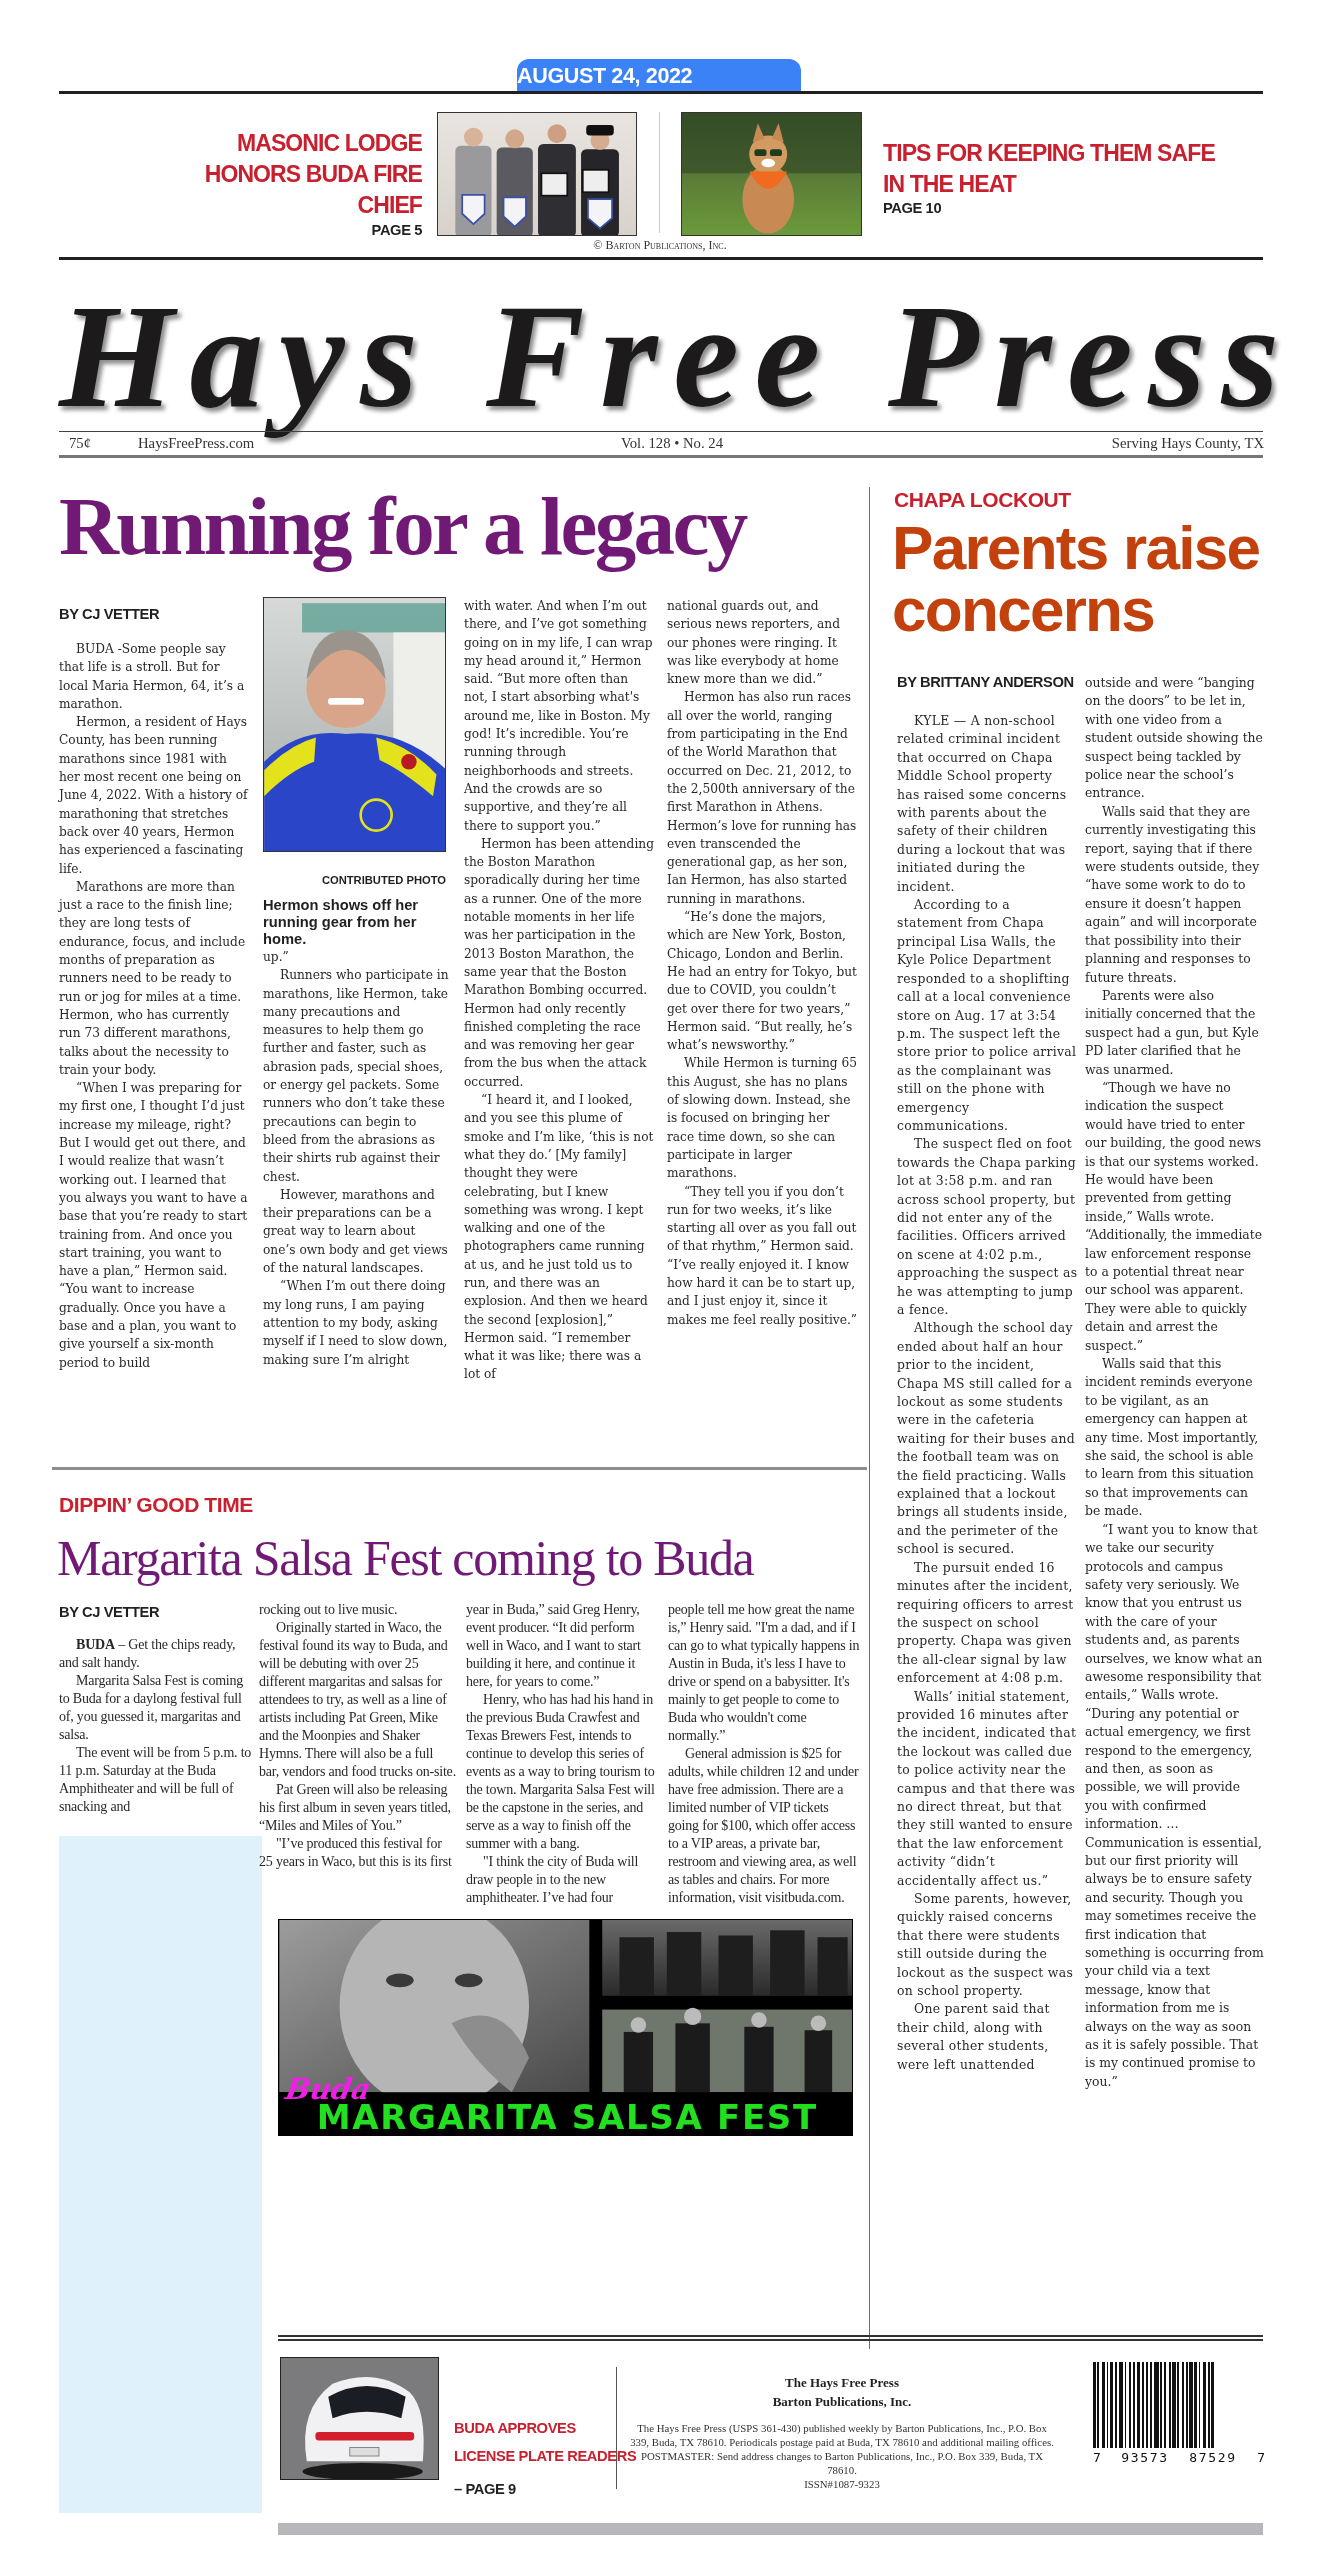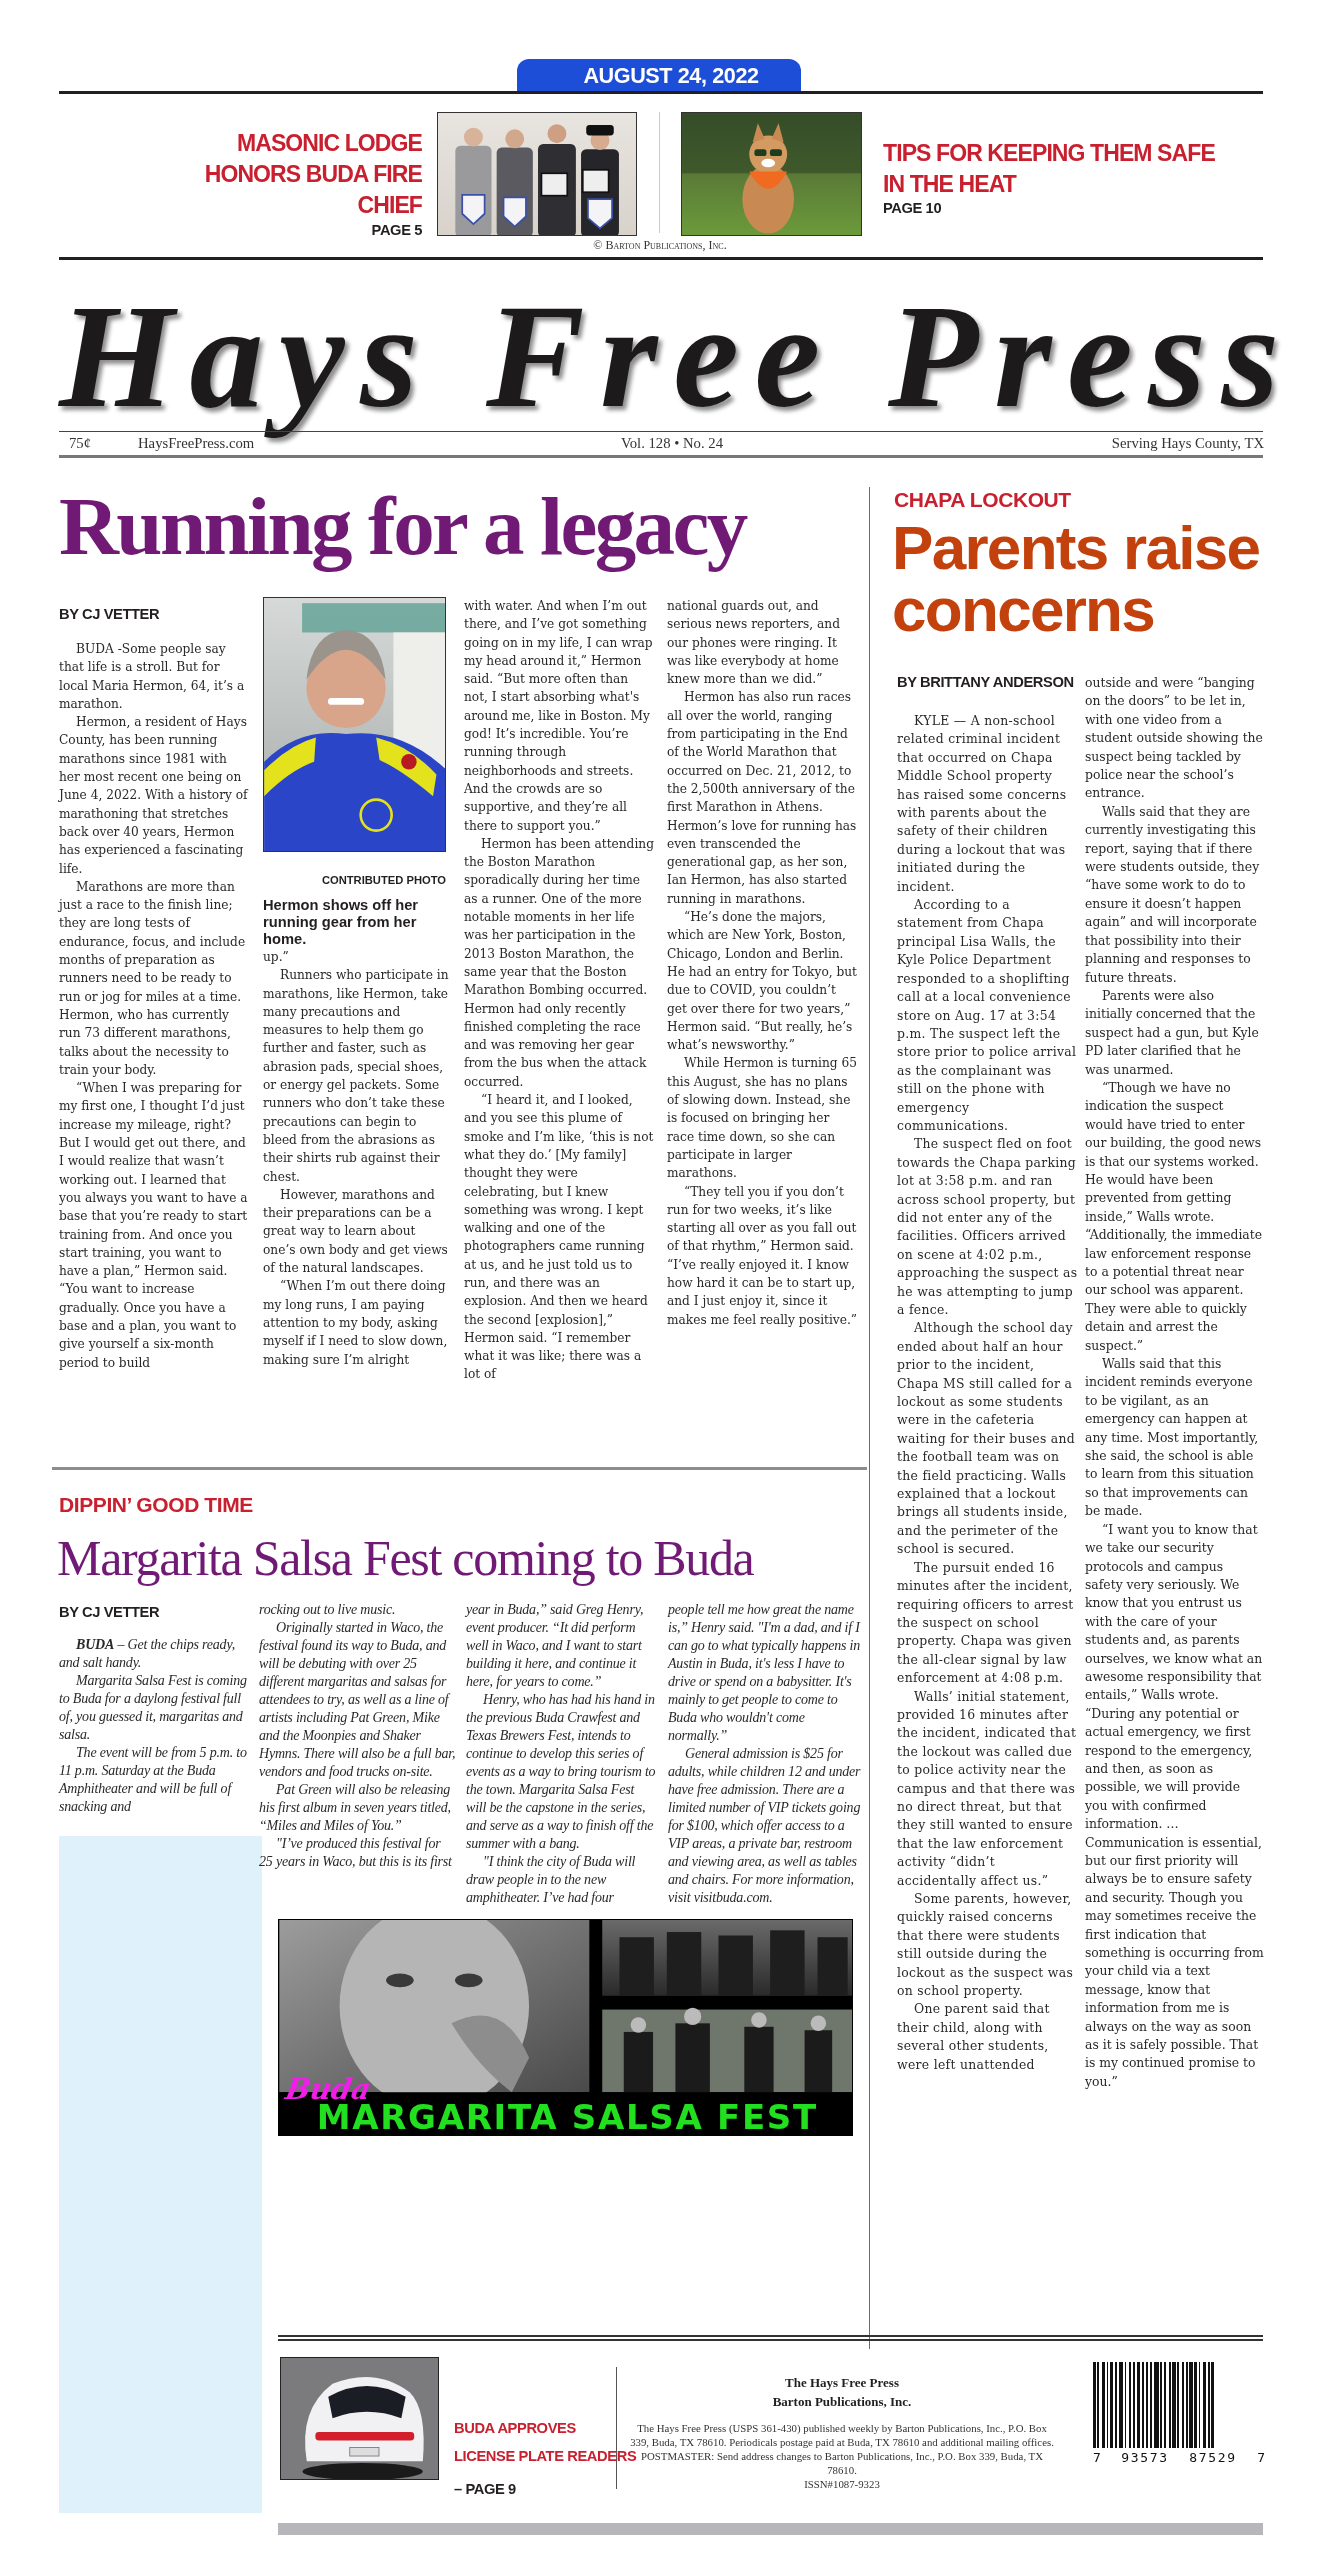--- a/index.html
+++ b/index.html
@@ -2,22 +2,22 @@
 <html style="font-size:14px"><head>
 <meta charset="utf-8">
 <style>
   * { box-sizing: border-box; margin: 0; padding: 0; }
   html, body { width: 1318px; height: 2576px; background: #ffffff; overflow: hidden; }
   body { position: relative; font-family: "DejaVu Serif", serif; color: #231f20; }
   .abs { position: absolute; }
   .rule { position: absolute; left: 59px; width: 1204px; background: #231f20; }
 
   
-  .date-tab { left: 517px; top: 59px; width: 284px; height: 34px; background: #1d4ed8; border-radius: 12px 12px 0 0;
-    color: #fff; text-align: center; font-family: "Liberation Sans", sans-serif; font-weight: bold; font-size: 21.6px; line-height: 34px; letter-spacing: -0.4px; padding-left: 24px; }
+  .date-tab { left: 517px; top: 59px; width: 284px; height: 34px; background: #3b82f6; border-radius: 12px 12px 0 0;
+    color: #fff; font-family: "Liberation Sans", sans-serif; font-weight: bold; font-size: 21.6px; line-height: 34px; letter-spacing: -0.4px; }
 
   .teaser-title { font-family: "Liberation Sans", sans-serif; font-weight: bold; color: #c8202f; font-size: 23px; line-height: 31px; letter-spacing: -0.9px; }
   .teaser-page { font-family: "Liberation Sans", sans-serif; font-weight: bold; color: #231f20; font-size: 14.7px; letter-spacing: -0.4px; }
 
   .photo { position: absolute; border: 0.9px solid #333; overflow: hidden; }
   .copyright { font-family: "Liberation Serif", serif; font-size: 12px; color: #333; font-variant: small-caps; }
 
   
   .masthead { left: 59px; top: 274px; width: 1204px; height: 164px; text-align: center;
     font-family: "Liberation Serif", serif; font-weight: bold; font-style: italic; font-size: 148px; line-height: 164px; letter-spacing: 15.5px;
@@ -25,21 +25,21 @@
   .meta { font-family: "Liberation Serif", serif; font-size: 14.7px; color: #333; top: 435px; }
 
   
   .hl-serif { font-family: "Liberation Serif", serif; font-weight: bold; color: #701a75; letter-spacing: -1.7px; white-space: nowrap; }
   .kicker { font-family: "Liberation Sans", sans-serif; font-weight: bold; color: #c8202f; font-size: 21px; letter-spacing: -0.4px; }
   .byline { font-family: "Liberation Sans", sans-serif; font-weight: bold; font-size: 14.7px; color: #231f20; letter-spacing: -0.4px; }
 
   .col { position: absolute; font-family: "DejaVu Serif", serif; font-size: 12.2px; line-height: 18.3px; color: #2b2829; }
   .col p { text-indent: 17px; }
   .col p.noindent { text-indent: 0; }
-  .col.tight { font-family: "Liberation Serif", serif; font-size: 14px; line-height: 18px; letter-spacing: -0.2px; font-style: italic; }
+  .col.tight { font-family: "Liberation Serif", serif; font-size: 14px; line-height: 18px; letter-spacing: -0.2px; }
 
   .vrule { position: absolute; width: 0.9px; background: #555; }
 
   .caption-credit { font-family: "Liberation Sans", sans-serif; font-weight: bold; font-size: 11.2px; text-align: right; }
   .caption-text { font-family: "Liberation Sans", sans-serif; font-weight: bold; font-size: 14.7px; line-height: 17px; }
 
   .footer-text { font-family: "Liberation Serif", serif; font-size: 10.8px; line-height: 14px; color: #333; text-align: center; }
   .barcode { display: flex; align-items: stretch; height: 86px; }
   .barcode span { display: block; background: #111; height: 100%; }
 </style>

